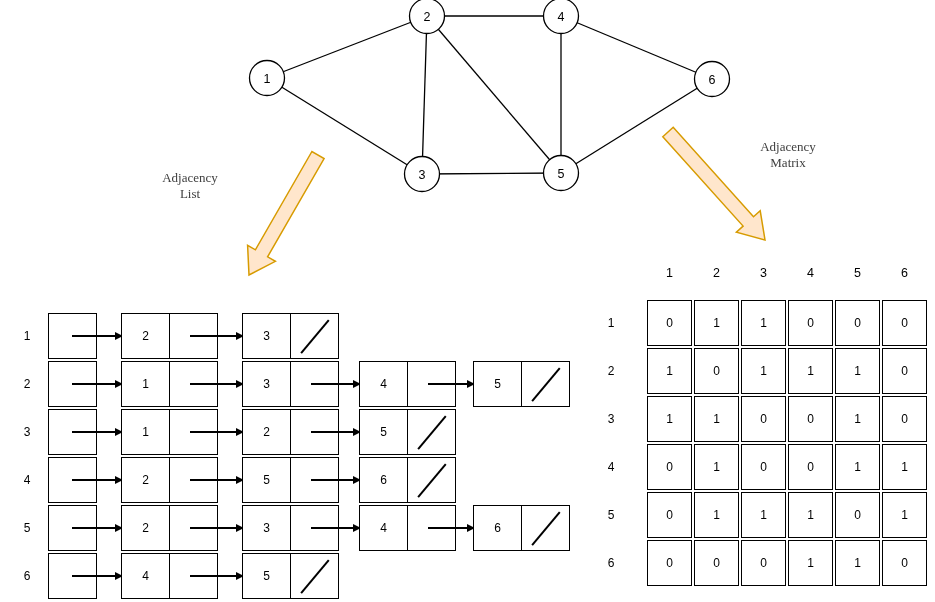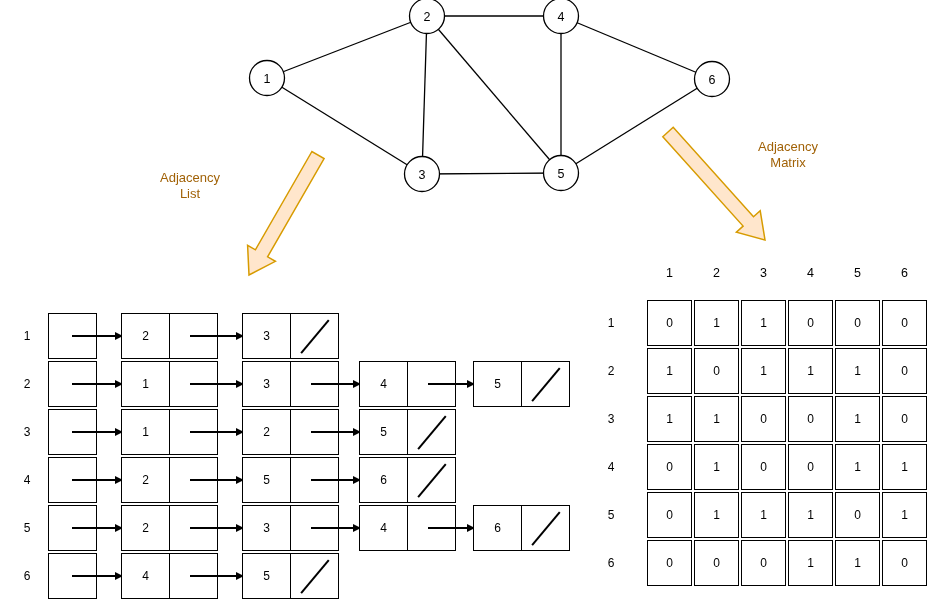--- a/index.html
+++ b/index.html
@@ -1,19 +1,19 @@
 <!DOCTYPE html>
 <html><head>
 <meta charset="utf-8">
 <style>
   html,body{margin:0;padding:0;background:#fff;}
   .page{position:relative;width:935px;height:602px;background:#ffffff;overflow:hidden;
         font-family:"Liberation Sans", sans-serif;color:#000;}
   svg text{font-family:"Liberation Sans", sans-serif;}
-  .anno{position:absolute;width:110px;text-align:center;color:#a16207;font-size:13px;line-height:16px;}
+  .anno{position:absolute;width:110px;text-align:center;color:#404040;font-size:13px;line-height:16px;font-family:Liberation Serif, serif;}
   .rlbl{position:absolute;left:17px;width:20px;height:48px;display:flex;align-items:center;justify-content:center;font-size:12px;}
   .hcell{position:absolute;left:48px;width:49px;height:46px;border:1px solid #000;box-sizing:border-box;background:#fff;}
   .blk{position:absolute;width:97px;height:46px;border:1px solid #000;box-sizing:border-box;background:#fff;display:flex;}
   .val{width:48px;border-right:1px solid #000;box-sizing:border-box;display:flex;align-items:center;justify-content:center;font-size:12px;}
   .ptr{flex:1;position:relative;}
   .slash{position:absolute;left:23px;top:1px;width:1.5px;height:43px;background:#000;transform:rotate(40deg);}
   .harrow{position:absolute;height:1.5px;background:#000;}
   .harrow::after{content:"";position:absolute;right:-2px;top:-3.3px;width:0;height:0;
                  border-left:8px solid #000;border-top:4px solid transparent;border-bottom:4px solid transparent;}
   .mheaders{position:absolute;left:647px;top:262px;display:grid;grid-template-columns:repeat(6,45px);gap:2px;}

